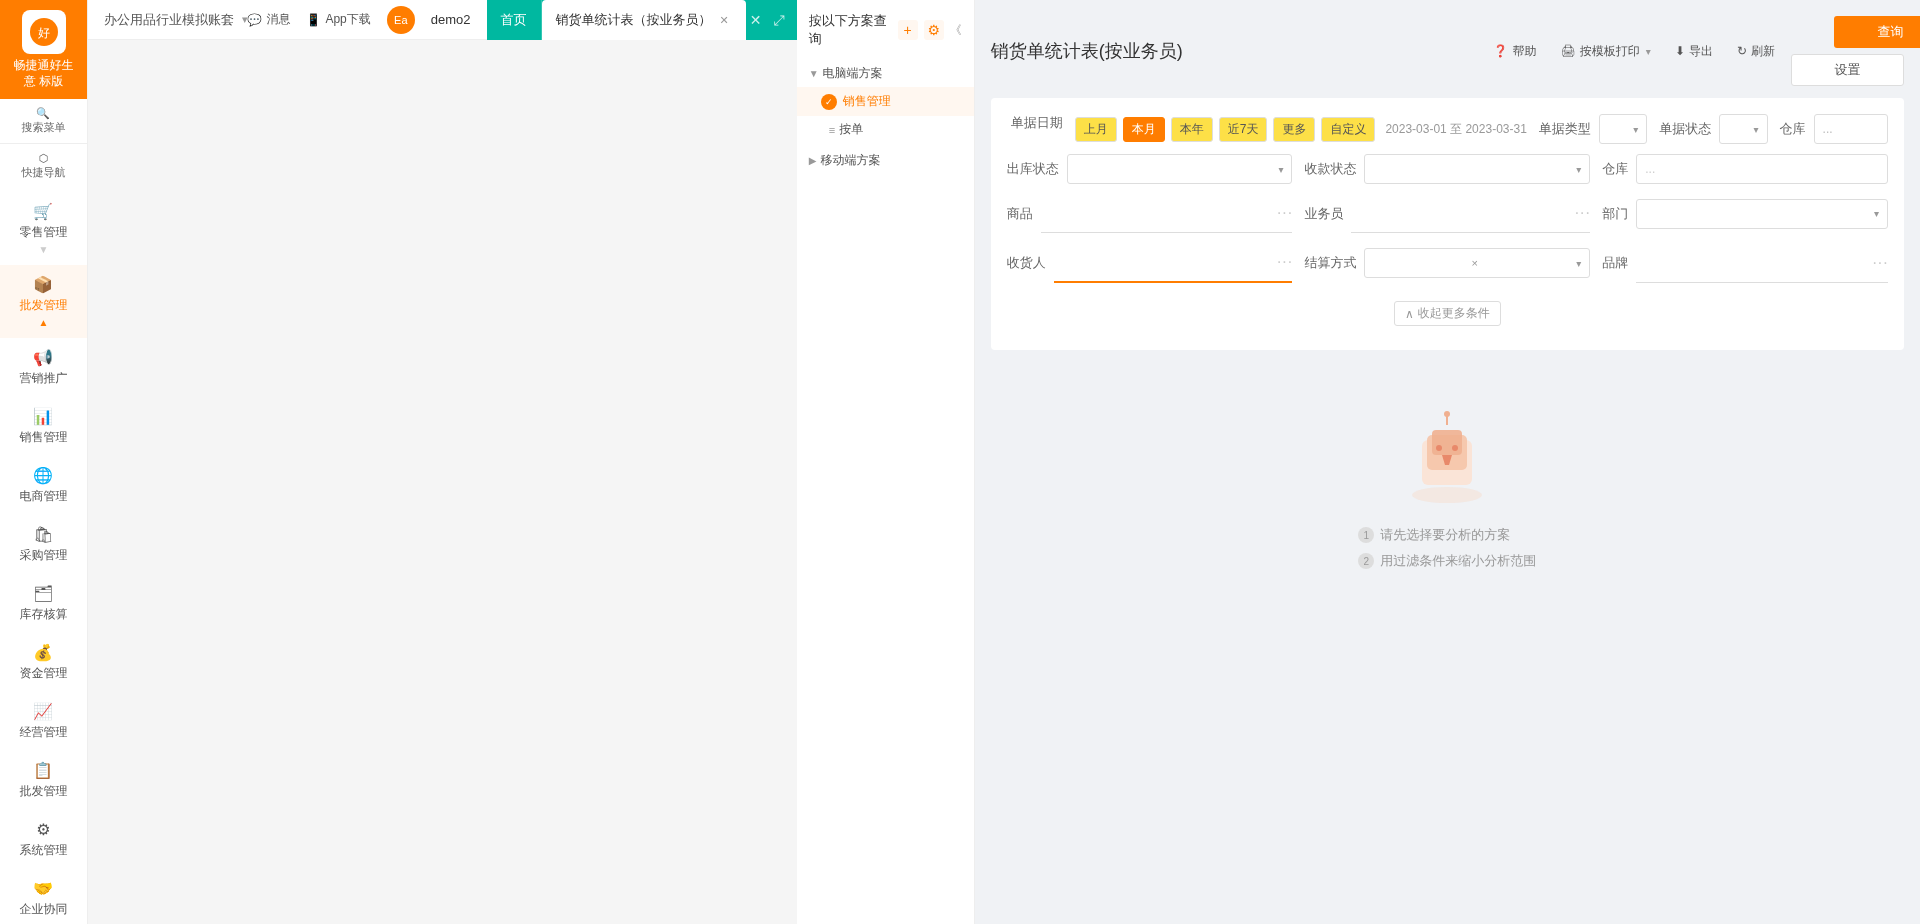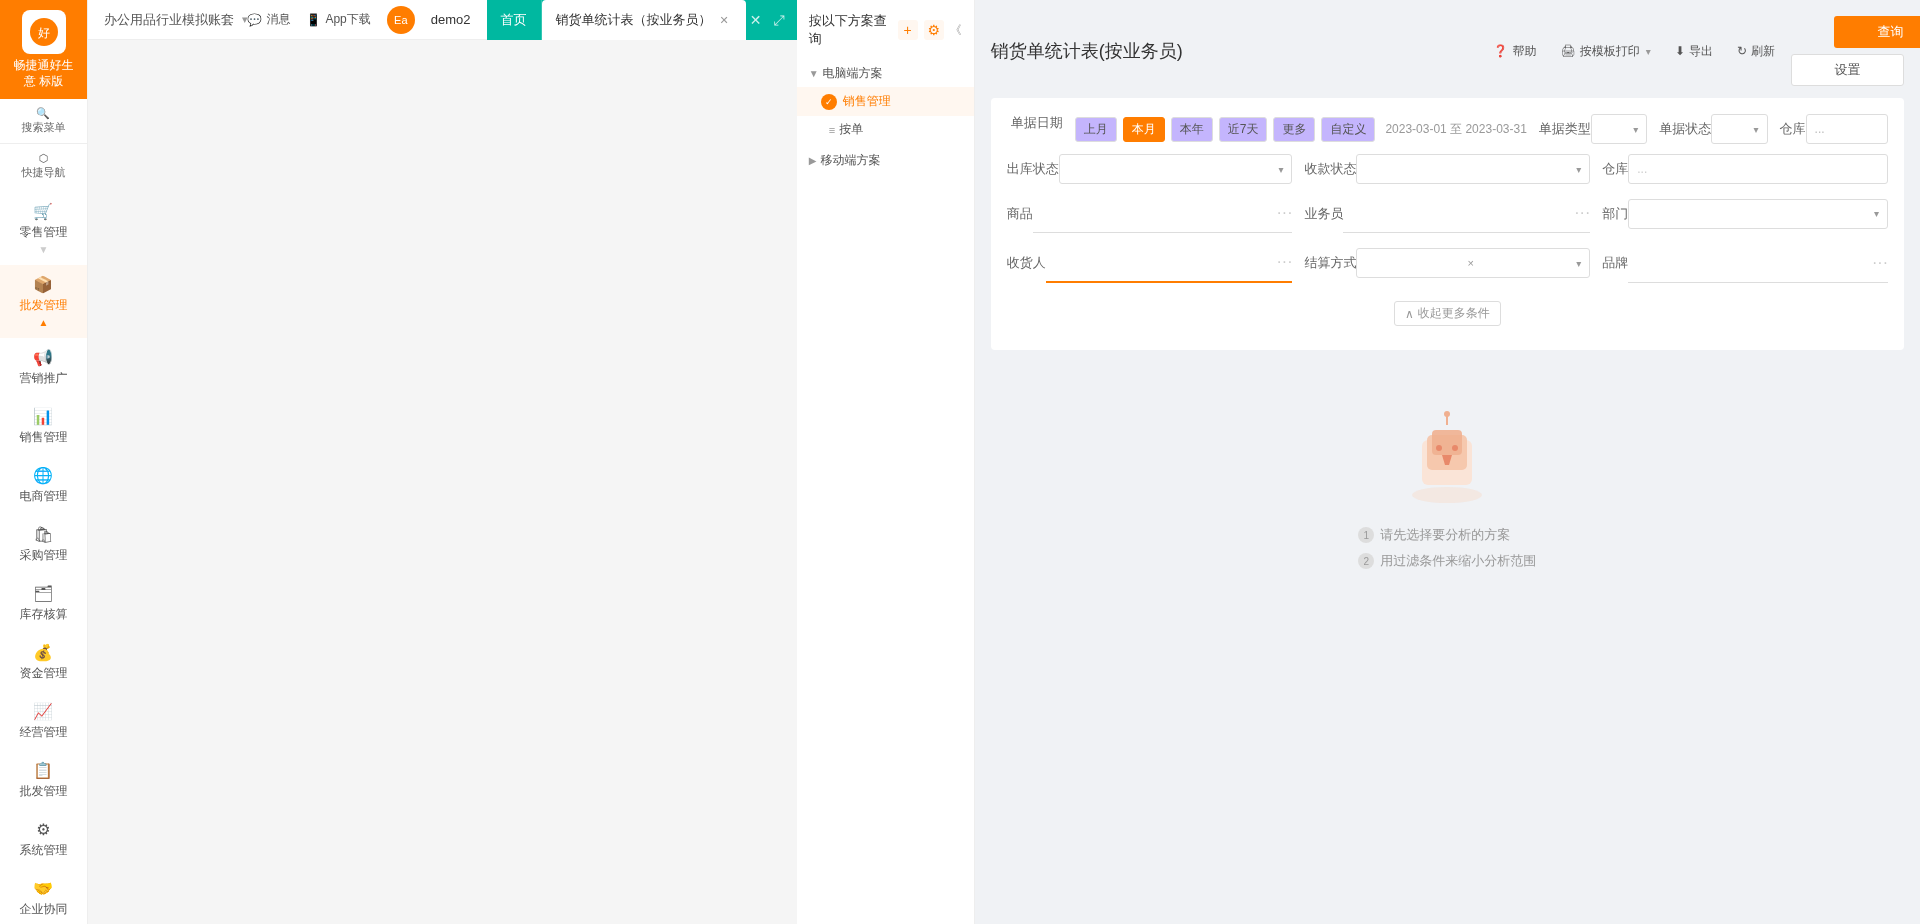--- a/index.html
+++ b/index.html
@@ -61,21 +61,21 @@
     .right-content { flex: 1; padding: 16px; overflow-y: auto; background: #f0f2f5; }
     .page-header { display: flex; align-items: center; justify-content: space-between; margin-bottom: 12px; }
     .page-title { font-size: 18px; font-weight: 500; color: #333; }
     .page-actions { display: flex; align-items: center; gap: 8px; }
     .page-action-btn { display: flex; align-items: center; gap: 4px; color: #555; font-size: 12px; cursor: pointer; padding: 4px 8px; border-radius: 3px; }
     .page-action-print { position: relative; }
     .filter-row { display: flex; gap: 12px; margin-bottom: 10px; }
     .filter-row:last-child { margin-bottom: 0; }
     .filter-label { width: 56px; color: #666; font-size: 13px; flex-shrink: 0; text-align: right; }
     .filter-date-area { display: flex; align-items: center; gap: 6px; flex: 0 0 auto; }
-    .date-btn { padding: 3px 8px; border-radius: 3px; font-size: 12px; cursor: pointer; border: 1px solid #ddd; background: #c4b5fd; color: #555; }
+    .date-btn { padding: 3px 8px; border-radius: 3px; font-size: 12px; cursor: pointer; border: 1px solid #ddd; background: #fde047; color: #555; }
     .date-btn.active { background: #ff7d00; color: #fff; border-color: #ff7d00; }
     .date-range { font-size: 12px; color: #999; margin-left: 4px; }
     .filter-select-placeholder { color: #bbb; }
     .filter-select-clear { color: #999; font-size: 11px; cursor: pointer; padding: 2px; }
     .filter-input { flex: 1; height: 30px; border: none; border-bottom: 2px solid #ff7d00; padding: 0 4px; font-size: 12px; color: #333; outline: none; background: transparent; }
     .filter-dots { color: #ccc; font-size: 16px; cursor: pointer; margin-left: 4px; }
 
     
     .collapse-bar { display: flex; align-items: center; justify-content: center; padding: 8px 0; }
     .collapse-btn { display: flex; align-items: center; gap: 4px; color: #999; font-size: 12px; cursor: pointer; border: 1px solid #ddd; border-radius: 3px; padding: 3px 10px; background: #fff; }
@@ -84,21 +84,21 @@
     .action-btn-primary { background: #ff7d00; color: #fff; border: none; border-radius: 3px; padding: 6px 20px; font-size: 13px; cursor: pointer; margin-left: 43px; }
     .action-btn-secondary { background: #fff; color: #555; border: 1px solid #ddd; border-radius: 3px; padding: 5px 16px; font-size: 13px; cursor: pointer; }
     .action-btns { display: flex; flex-direction: column; gap: 6px; }
 
     
     .empty-state { display: flex; flex-direction: column; align-items: center; justify-content: center; padding: 60px 20px; }
     .empty-icon { width: 100px; height: 100px; margin-bottom: 16px; }
     .empty-tips { display: flex; flex-direction: column; gap: 8px; }
     .empty-tip { display: flex; align-items: center; gap: 6px; font-size: 13px; color: #999; }
     .tip-num { width: 16px; height: 16px; border-radius: 50%; background: #ddd; color: #999; font-size: 10px; display: flex; align-items: center; justify-content: center; flex-shrink: 0; }
-    .filter-field { display: flex; align-items: center; }
+    .filter-field { display: flex; align-items: center; gap: 8px; }
     .field-label { font-size: 13px; color: #666; flex-shrink: 0; white-space: nowrap; }
     .field-control { flex: 1; }
     .select-box { height: 30px; border: 1px solid #ddd; border-radius: 3px; background: #fff; display: flex; align-items: center; justify-content: space-between; padding: 0 8px; cursor: pointer; font-size: 12px; color: #bbb; }
     .select-box.has-value { color: #333; }
     .select-arrow { color: #999; font-size: 10px; }
     .filter-content { background: #fff; padding: 16px; border-radius: 4px; }
     .btn-query { background: #ff7d00; color: #fff; border: none; border-radius: 3px; padding: 7px 22px; font-size: 13px; cursor: pointer; width: 100%; }
     .btn-settings { background: #fff; color: #555; border: 1px solid #ddd; border-radius: 3px; padding: 6px 22px; font-size: 13px; cursor: pointer; width: 100%; }
   </style>
 </head>

